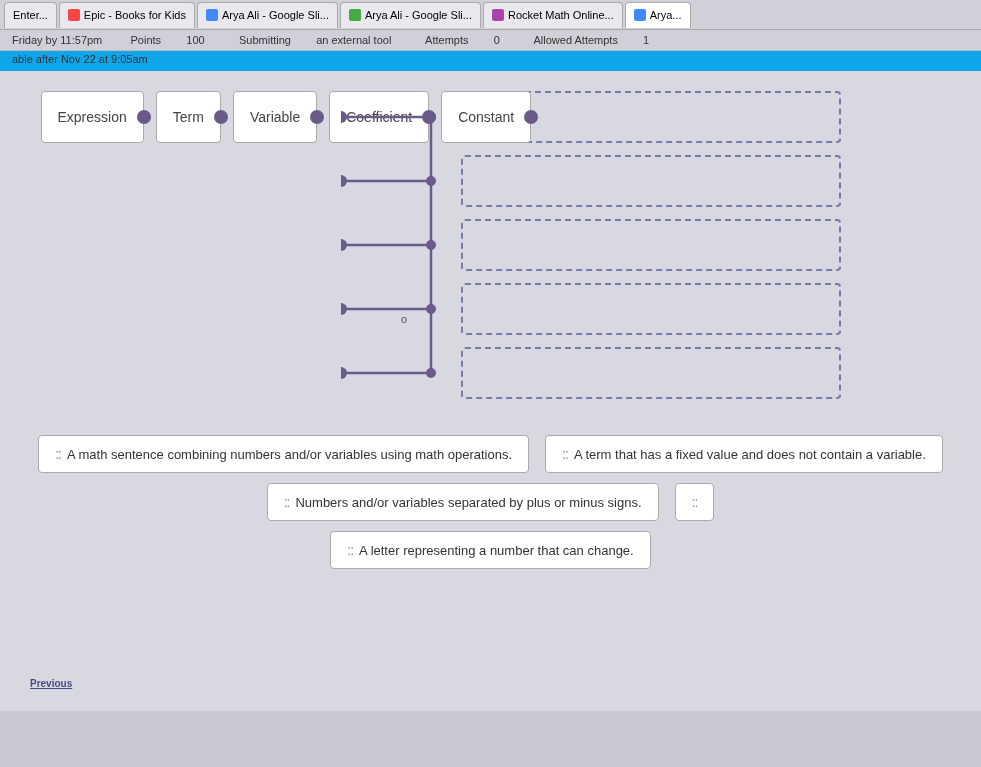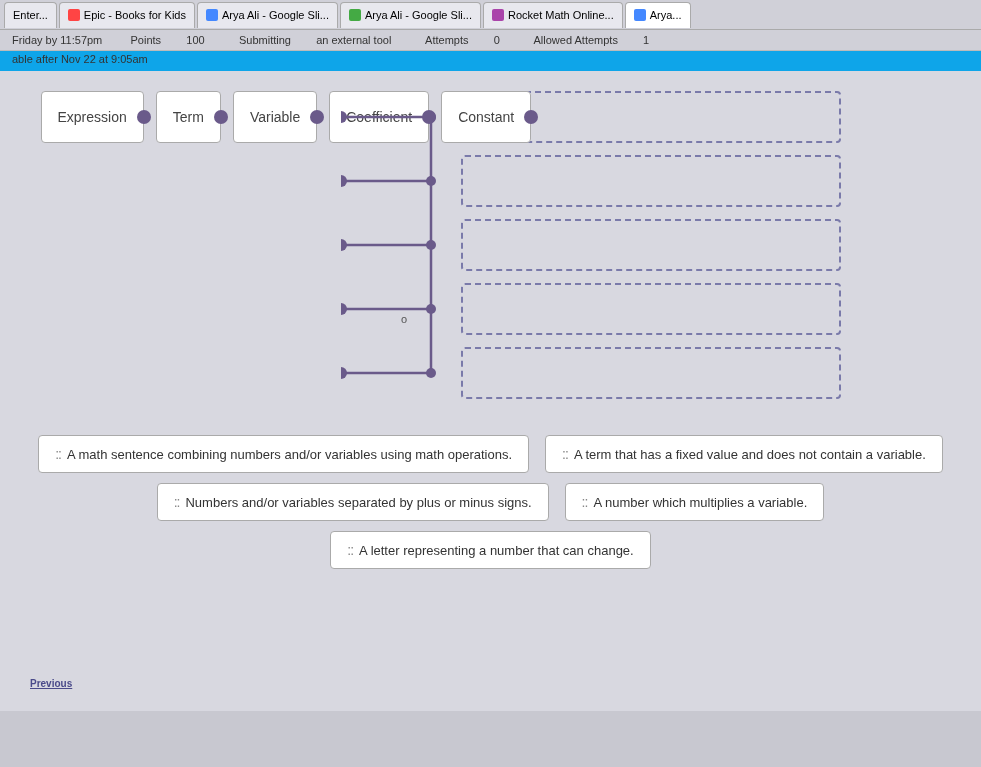--- a/index.html
+++ b/index.html
@@ -323,21 +323,20 @@
       </div>
     </div>
 
     <div class="draggables-row">
       <div class="draggable-item">
         <span class="drag-handle">::</span>
         <span>Numbers and/or variables separated by plus or minus signs.</span>
       </div>
       <div class="draggable-item">
         <span class="drag-handle">::</span>
-        <span>A number which multiplies a variable.</span>
       </div>
     </div>
 
     <div class="draggables-row">
       <div class="draggable-item">
         <span class="drag-handle">::</span>
         <span>A letter representing a number that can change.</span>
       </div>
     </div>
 

